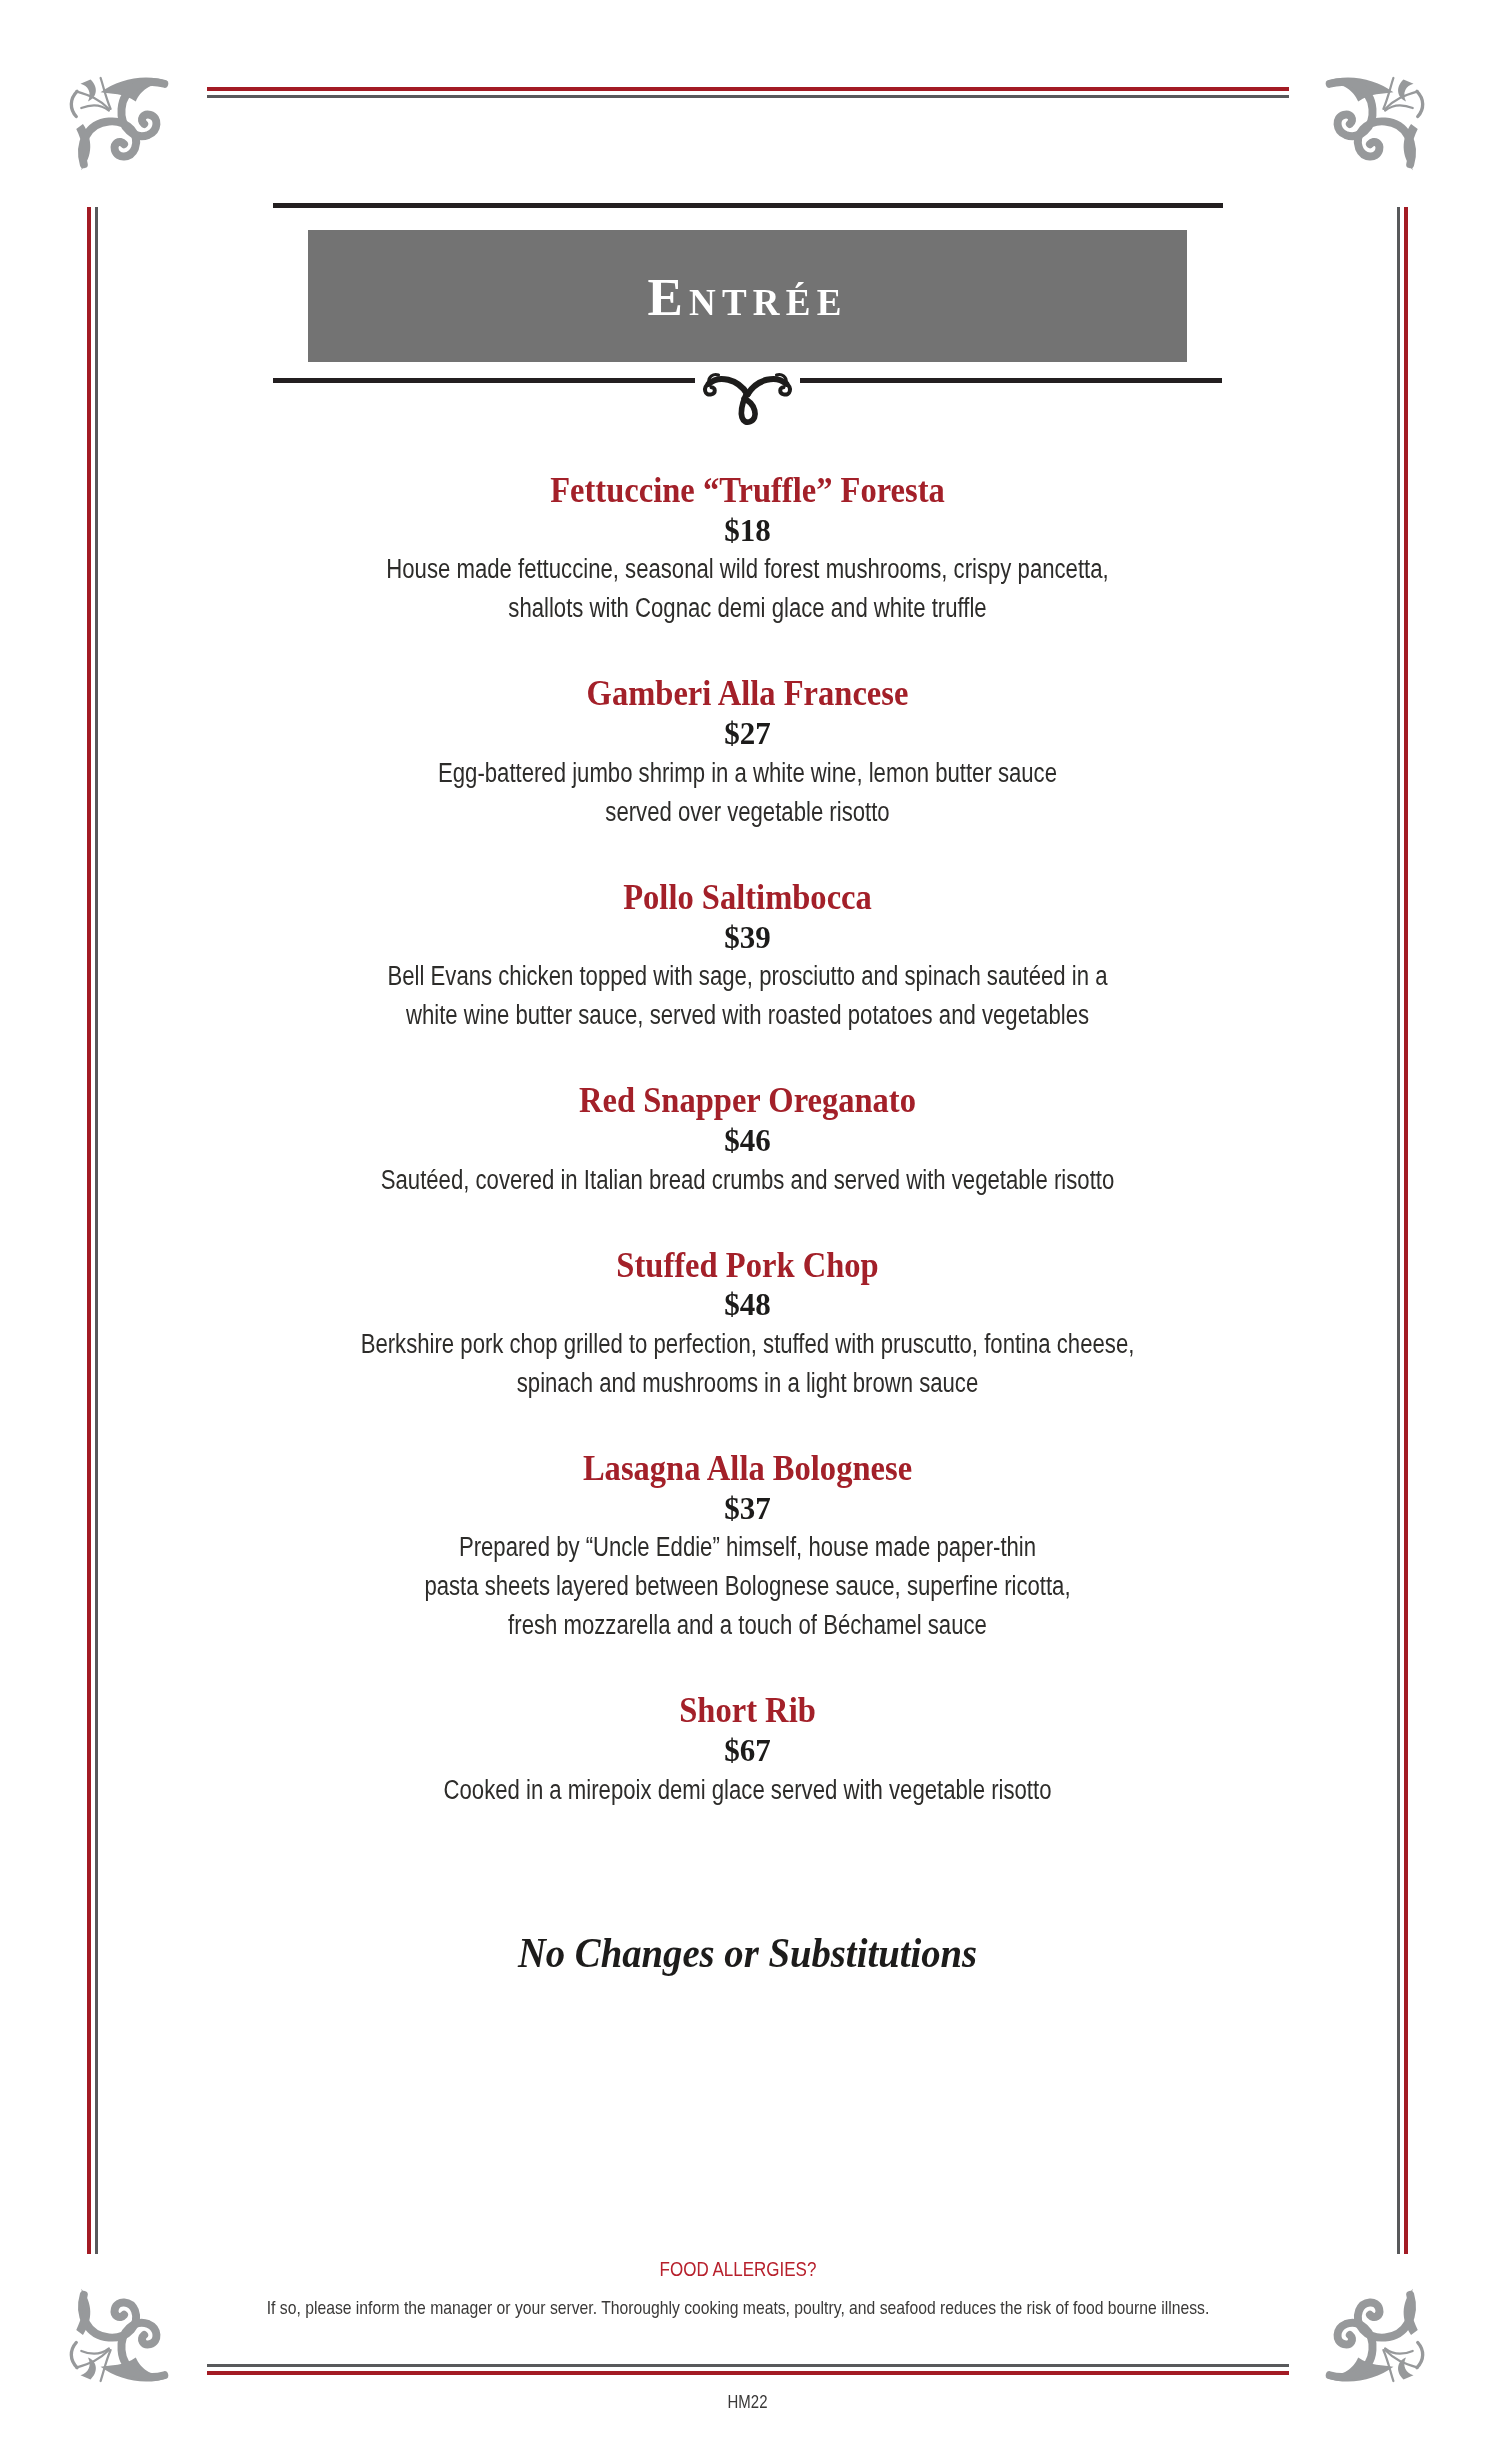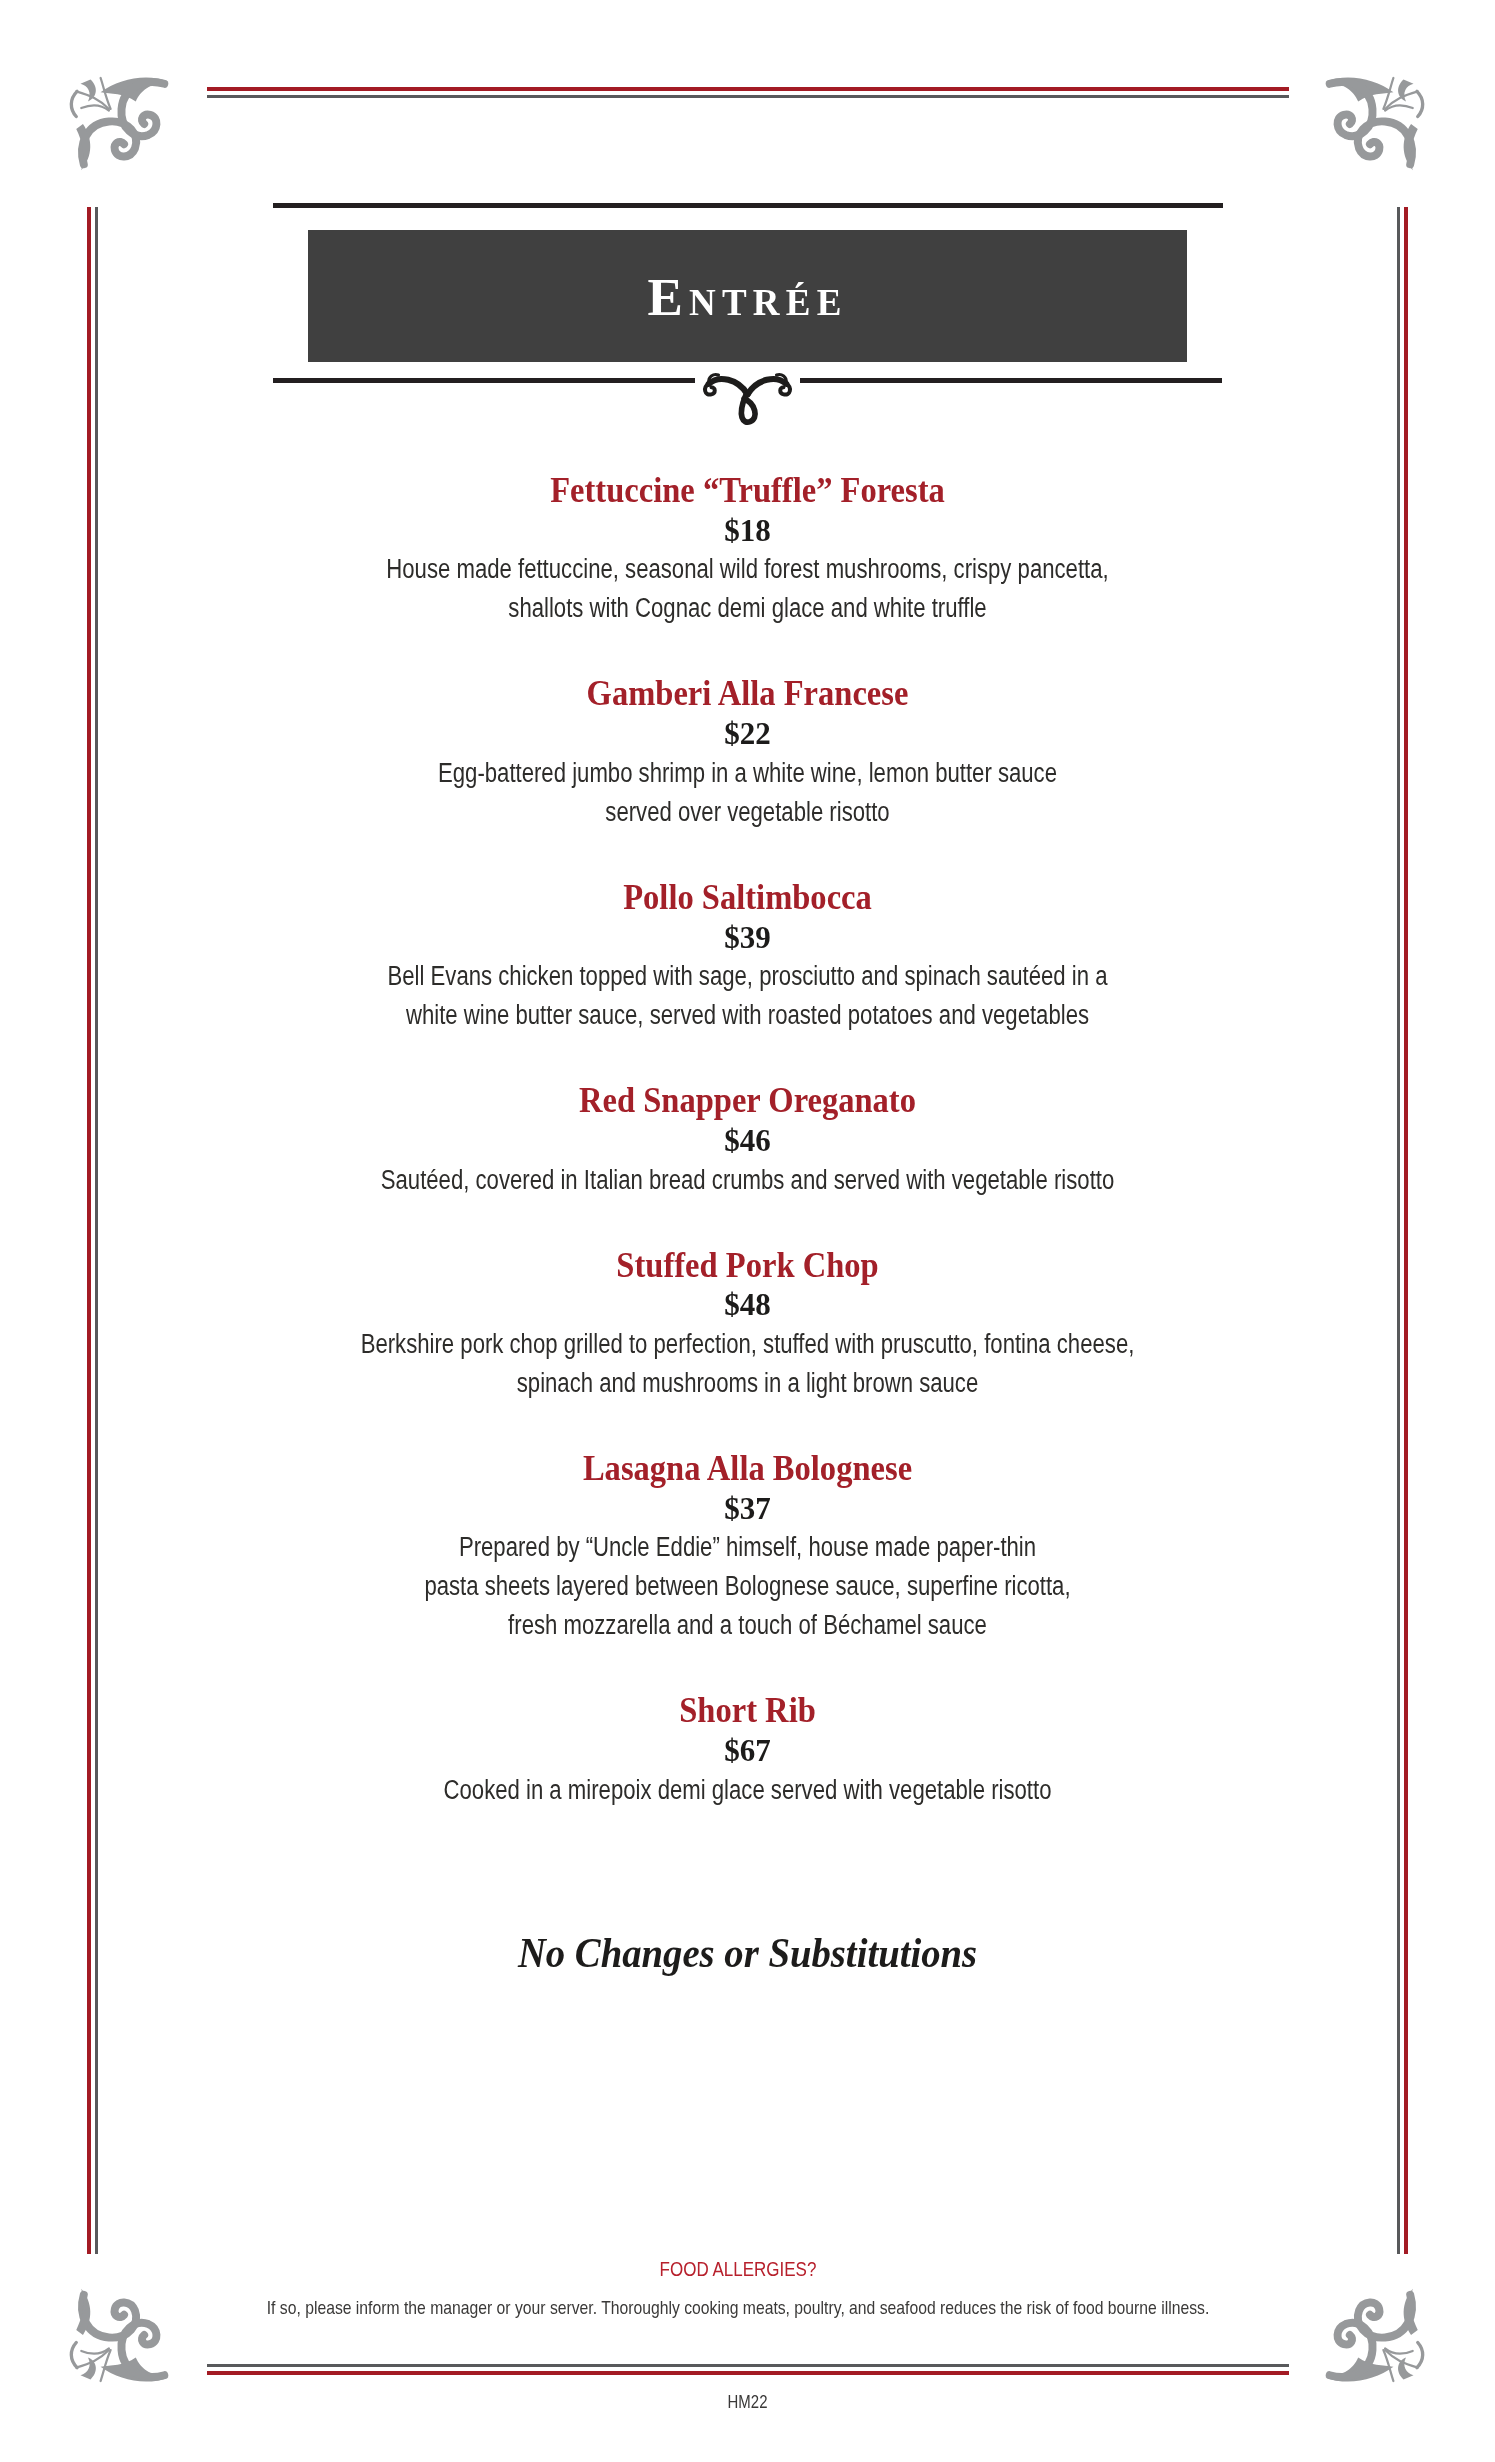--- a/index.html
+++ b/index.html
@@ -23,21 +23,21 @@
   .corner.tr{left:1323px;top:62px;transform:scaleX(-1);}
   .corner.bl{left:62px;top:2288px;transform:scaleY(-1);}
   .corner.br{left:1323px;top:2288px;transform:scale(-1,-1);}
   
   .rule{position:absolute;background:#231f20;height:5.3px;}
   .rule-above{left:273px;top:203px;width:950px;}
   .rule-below-l{left:273px;top:378px;width:422px;}
   .rule-below-r{left:800px;top:378px;width:422px;}
   .title-box{
     position:absolute;left:308px;top:230px;width:879px;height:132px;
-    background:#404040;display:flex;align-items:center;justify-content:center;
+    background:#737373;display:flex;align-items:center;justify-content:center;
   }
   .title-box .title-text{
     color:#ffffff;font-variant:small-caps;font-weight:bold;
     font-size:53px;letter-spacing:6.2px;line-height:1;padding-top:3.5px;
   }
   .squiggle{position:absolute;left:699px;top:368px;width:97px;height:58px;}
   
   .dishes{position:absolute;left:132px;top:471px;width:1231px;text-align:center;}
   .dish{margin-bottom:46px;}
   .dish-name{
@@ -148,21 +148,21 @@
 
   <div class="dishes">
     <div class="dish">
       <div class="dish-name">Fettuccine “Truffle” Foresta</div>
       <div class="dish-price">$18</div>
       <div class="dish-desc">House made fettuccine, seasonal wild forest mushrooms, crispy pancetta,
 shallots with Cognac demi glace and white truffle</div>
     </div>
     <div class="dish">
       <div class="dish-name">Gamberi Alla Francese</div>
-      <div class="dish-price">$22</div>
+      <div class="dish-price">$27</div>
       <div class="dish-desc">Egg-battered jumbo shrimp in a white wine, lemon butter sauce
 served over vegetable risotto</div>
     </div>
     <div class="dish">
       <div class="dish-name">Pollo Saltimbocca</div>
       <div class="dish-price">$39</div>
       <div class="dish-desc">Bell Evans chicken topped with sage, prosciutto and spinach sautéed in a
 white wine butter sauce, served with roasted potatoes and vegetables</div>
     </div>
     <div class="dish">

